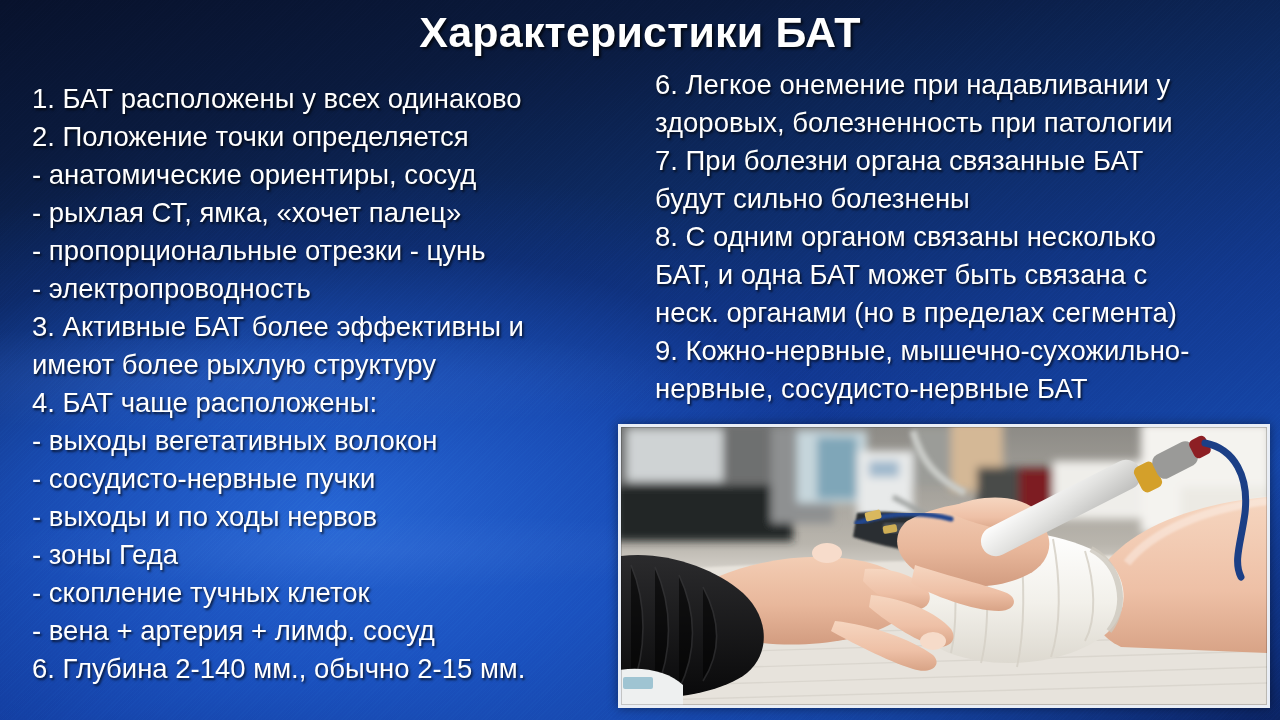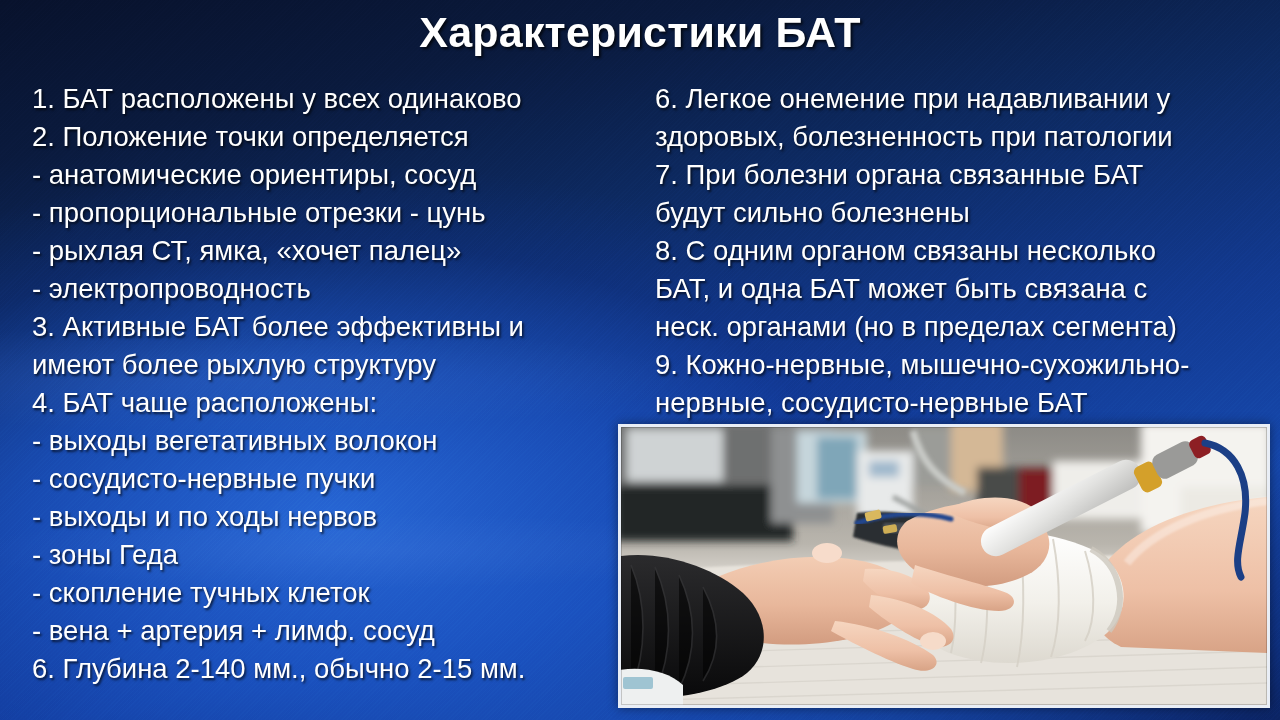--- a/index.html
+++ b/index.html
@@ -63,21 +63,21 @@
     text-shadow: 1.5px 1.5px 2.5px rgba(0,0,0,0.72);
     white-space: nowrap;
   }
   .col-left {
     left: 32px;
     top: 80px;
     width: 600px;
   }
   .col-right {
     left: 655px;
-    top: 80px;
+    top: 66px;
     width: 610px;
   }
   .line { display: block; }
   .photo {
     position: absolute;
     left: 618px;
     top: 424px;
     width: 646px;
     height: 278px;
     z-index: 6;
@@ -95,22 +95,22 @@
 
   <div class="texture"></div>
   <div class="streaks"></div>
 
   <div class="title">Характеристики БАТ</div>
 
   <div class="col col-left">
     <span class="line">1. БАТ расположены у всех одинаково</span>
     <span class="line">2. Положение точки определяется</span>
     <span class="line">- анатомические ориентиры, сосуд</span>
+    <span class="line">- рыхлая СТ, ямка, «хочет палец»</span>
     <span class="line">- пропорциональные отрезки - цунь</span>
-    <span class="line">- рыхлая СТ, ямка, «хочет палец»</span>
     <span class="line">- электропроводность</span>
     <span class="line">3. Активные БАТ более эффективны и</span>
     <span class="line">имеют более рыхлую структуру</span>
     <span class="line">4. БАТ чаще расположены:</span>
     <span class="line">- выходы вегетативных волокон</span>
     <span class="line">- сосудисто-нервные пучки</span>
     <span class="line">- выходы и по ходы нервов</span>
     <span class="line">- зоны Геда</span>
     <span class="line">- скопление тучных клеток</span>
     <span class="line">- вена + артерия + лимф. сосуд</span>

